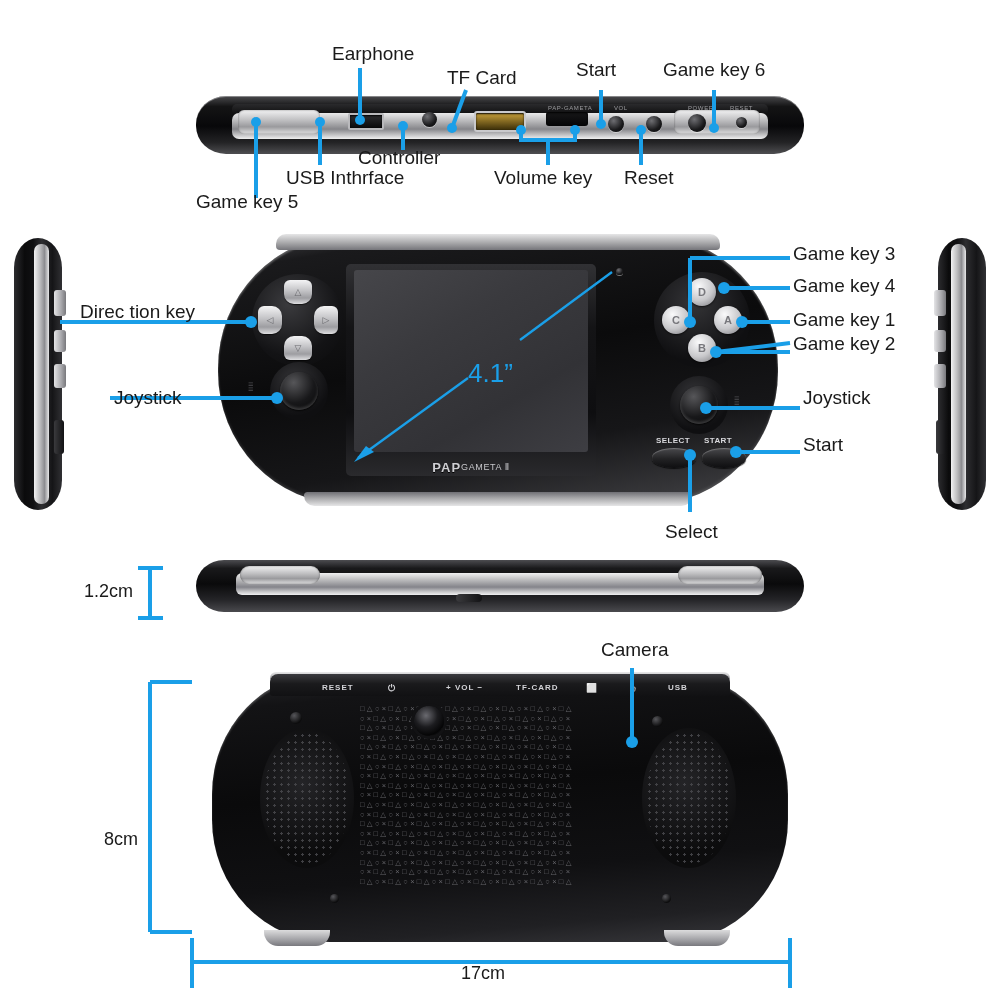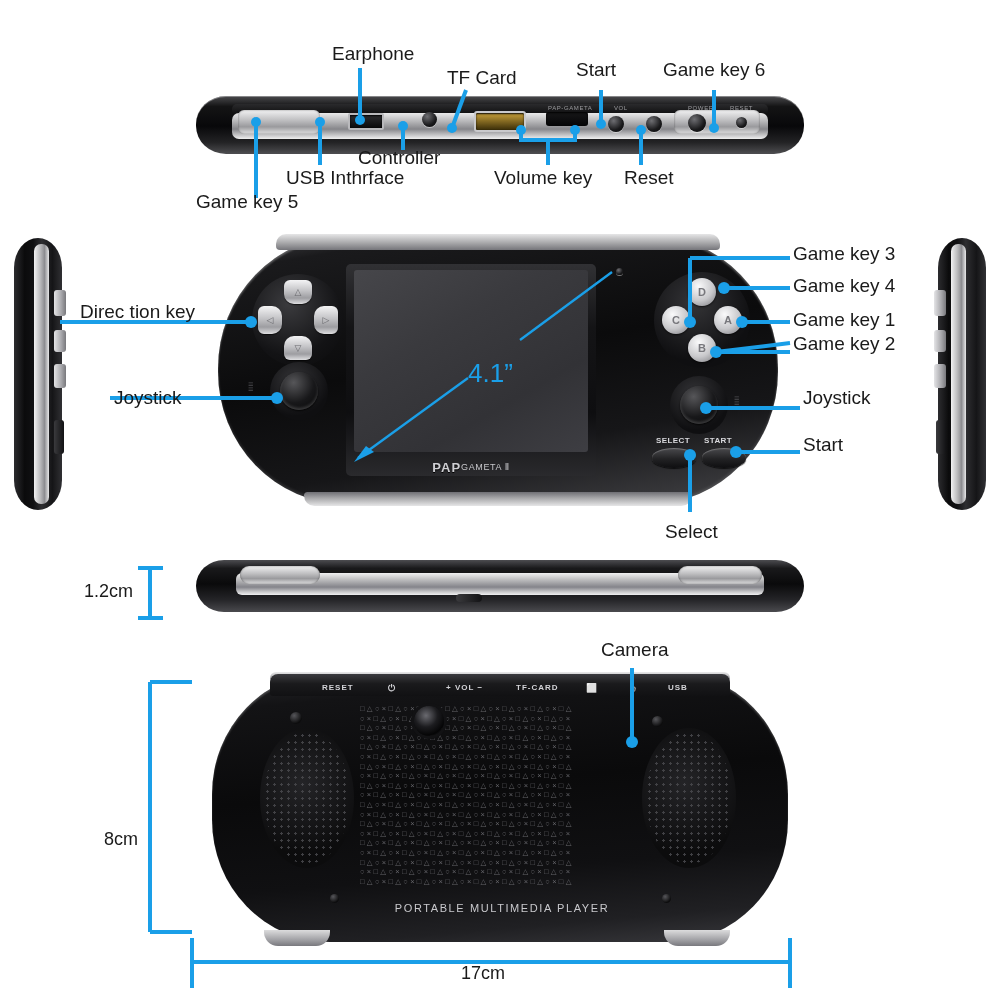--- a/index.html
+++ b/index.html
@@ -246,23 +246,20 @@
 ○×□△○×□△○×□△○×□△○×□△○×□△○×□△○×
 □△○×□△○×□△○×□△○×□△○×□△○×□△○×□△
 ○×□△○×□△○×□△○×□△○×□△○×□△○×□△○×
 □△○×□△○×□△○×□△○×□△○×□△○×□△○×□△
 ○×□△○×□△○×□△○×□△○×□△○×□△○×□△○×
 □△○×□△○×□△○×□△○×□△○×□△○×□△○×□△
 </div>
 
     <div class="camlens" style="left:202px;top:34px;width:30px;height:30px;"></div>
 
-    <div class="modelbar">
-      <span>PORTABLE  MULTIMEDIA  PLAYER</span>
-    </div>
 
     <div class="footpad" style="left:52px;bottom:-4px;width:66px;height:16px;"></div>
     <div class="footpad" style="left:452px;bottom:-4px;width:66px;height:16px;"></div>
     <div class="screwdot" style="left:118px;top:222px;width:9px;height:9px;"></div>
     <div class="screwdot" style="left:450px;top:222px;width:9px;height:9px;"></div>
   </div>
 
   <svg class="overlay" viewBox="0 0 1000 1000">
     <g stroke="#1a9fe8" stroke-width="4" fill="none" stroke-linecap="butt">
 

